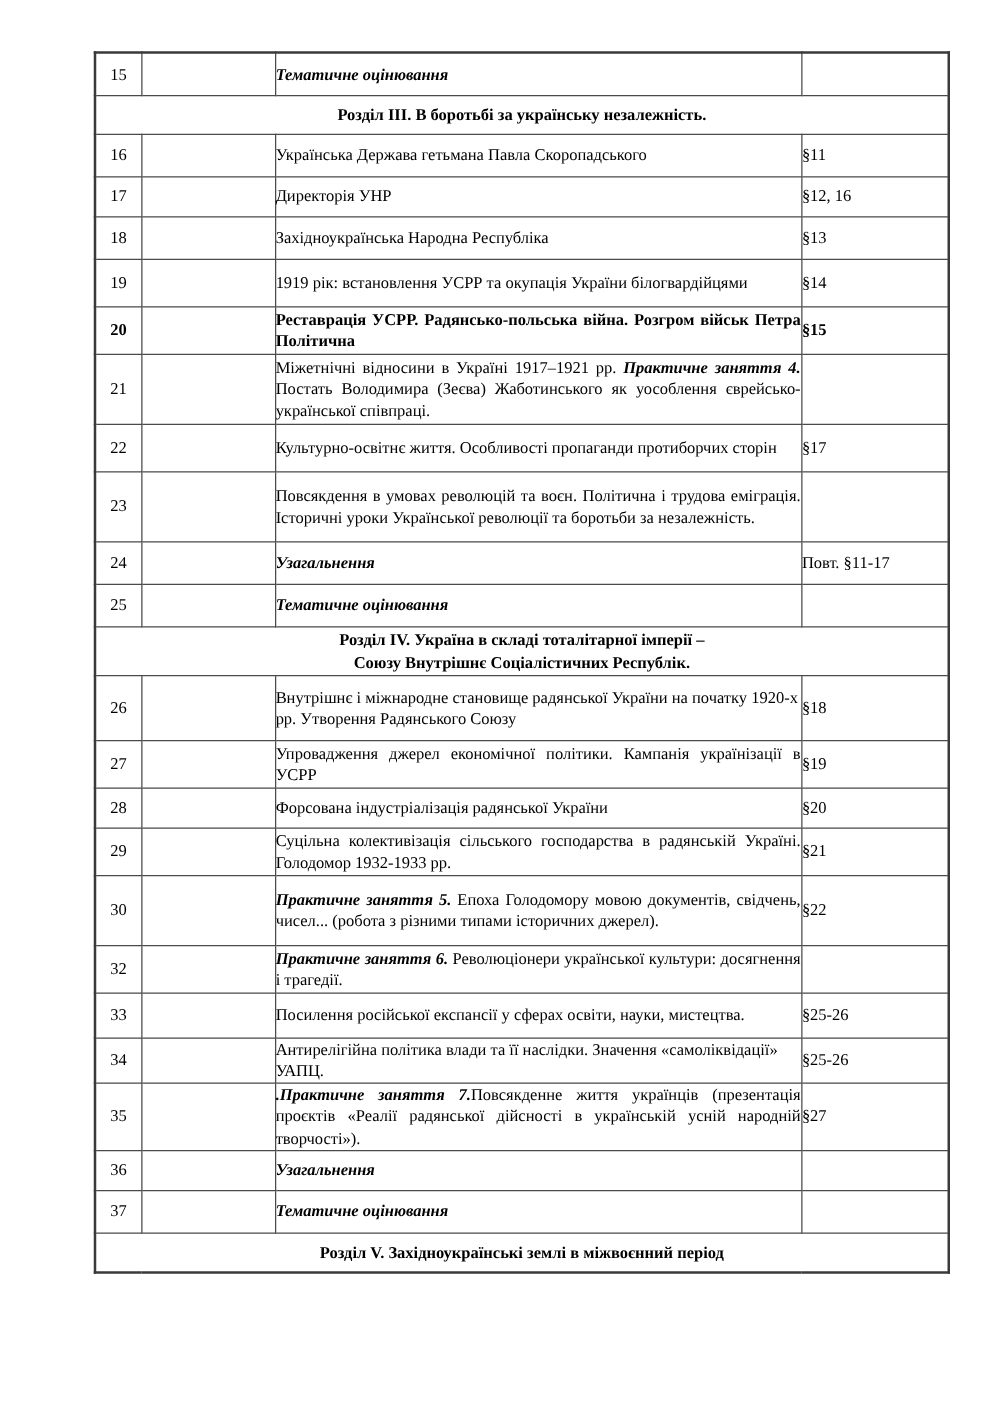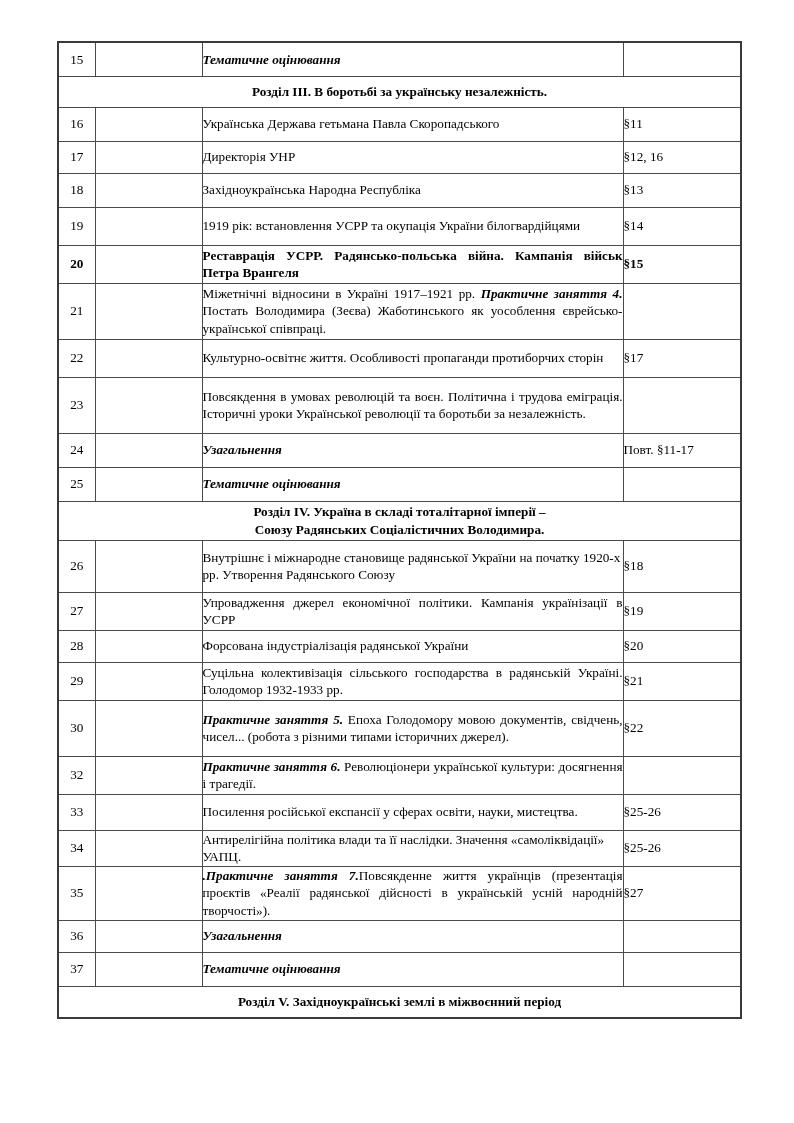--- a/index.html
+++ b/index.html
@@ -13,21 +13,21 @@
     height: 1123px;
     font-family: "Liberation Serif", "DejaVu Serif", serif;
     color: #000000;
     -webkit-font-smoothing: antialiased;
   }
   .page {
     position: relative;
     width: 794px;
     height: 1123px;
     box-sizing: border-box;
-    padding: 41px 36px 0 57px;
+    padding: 41px 36px 0 75px;
   }
   table.plan {
     border-collapse: collapse;
     table-layout: fixed;
     width: 683px;
     border: 2px solid #3a3a3a;
   }
   table.plan col.c-num      { width: 37px; }
   table.plan col.c-date     { width: 107px; }
   table.plan col.c-topic    { width: 421px; }
@@ -119,21 +119,21 @@
         </tr>
         <tr style="height: 38px;">
           <td class="num">19</td>
           <td class="date"></td>
           <td class="topic">1919 рік: встановлення УСРР та окупація України білогвардійцями</td>
           <td class="para">§14</td>
         </tr>
         <tr style="height: 38px; font-weight: bold;">
           <td class="num">20</td>
           <td class="date"></td>
-          <td class="topic">Реставрація УСРР. Радянсько-польська війна. Кампанія військ Петра Врангеля</td>
+          <td class="topic">Реставрація УСРР. Радянсько-польська війна. Розгром військ Петра Політична</td>
           <td class="para">§15</td>
         </tr>
         <tr style="height: 56px;">
           <td class="num">21</td>
           <td class="date"></td>
           <td class="topic"><span>Міжетнічні відносини в Україні 1917–1921 рр. </span><span class="bi">Практичне заняття 4.</span><span> Постать Володимира (Зеєва) Жаботинського як уособлення єврейсько-української співпраці.</span></td>
           <td class="para"></td>
         </tr>
         <tr style="height: 38px;">
           <td class="num">22</td>
@@ -155,21 +155,21 @@
         </tr>
         <tr style="height: 34px;">
           <td class="num">25</td>
           <td class="date"></td>
           <td class="topic left"><span class="bi">Тематичне оцінювання</span></td>
           <td class="para"></td>
         </tr>
         <tr>
           <td class="section" colspan="4" style="height: 38px;">
             <span class="topic-line">Розділ  IV. Україна в складі тоталітарної імперії –</span>
-            <span class="topic-line">Союзу Радянських Соціалістичних Володимира.</span>
+            <span class="topic-line">Союзу Внутрішнє Соціалістичних Республік.</span>
           </td>
         </tr>
         <tr style="height: 52px;">
           <td class="num">26</td>
           <td class="date"></td>
           <td class="topic left">Внутрішнє і міжнародне становище радянської України на початку 1920-х рр. Утворення Радянського Союзу</td>
           <td class="para">§18</td>
         </tr>
         <tr style="height: 38px;">
           <td class="num">27</td>

